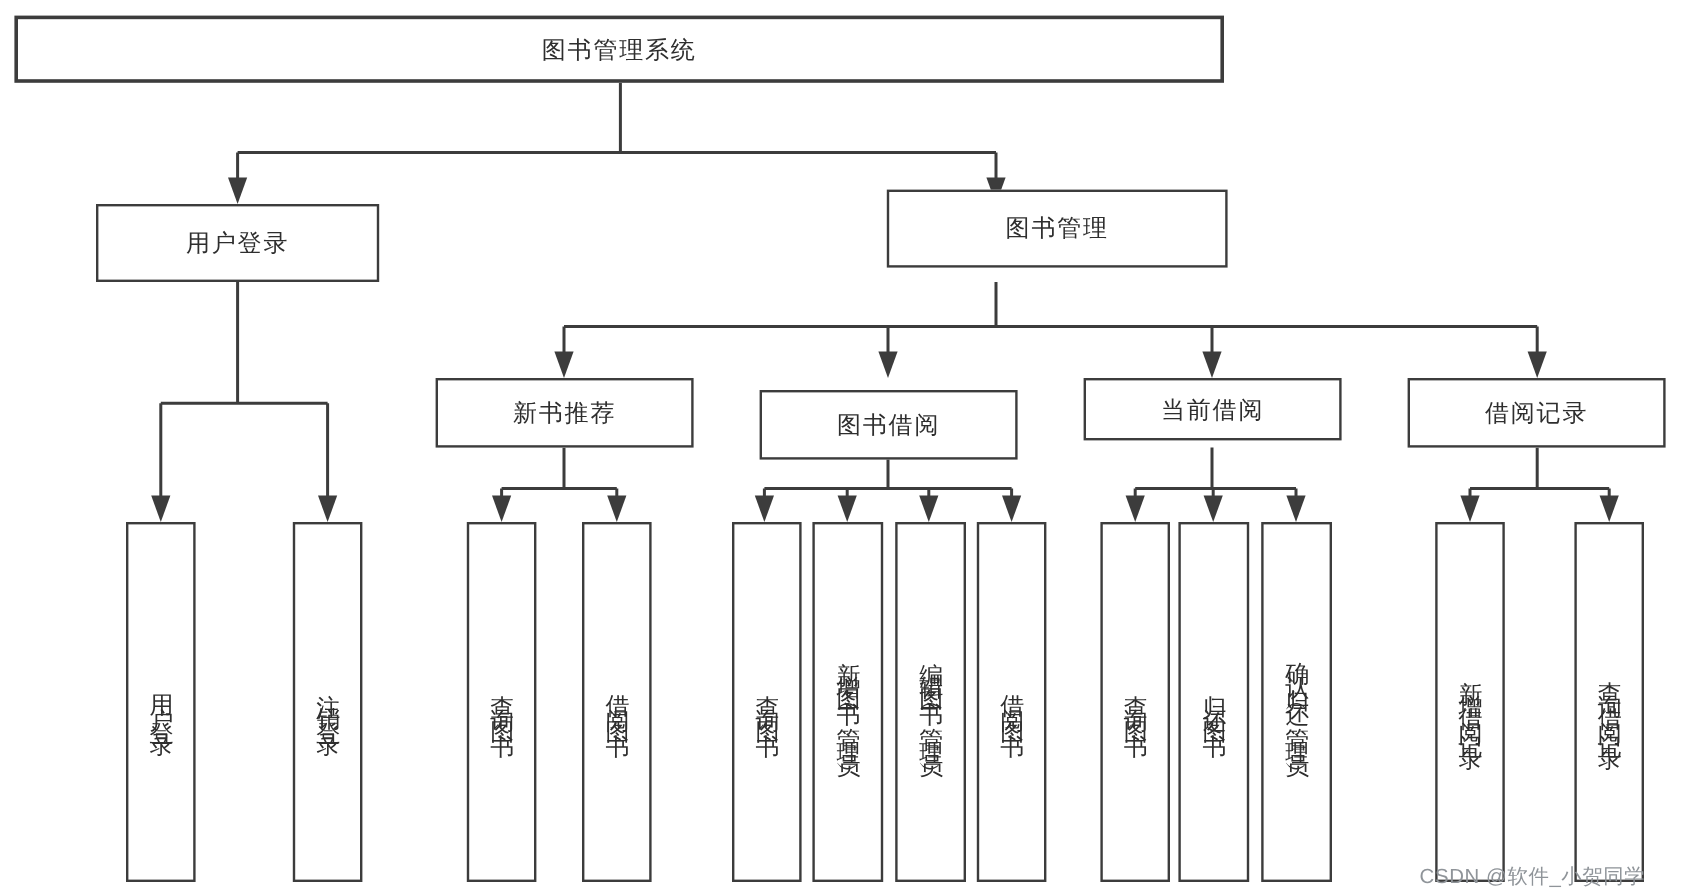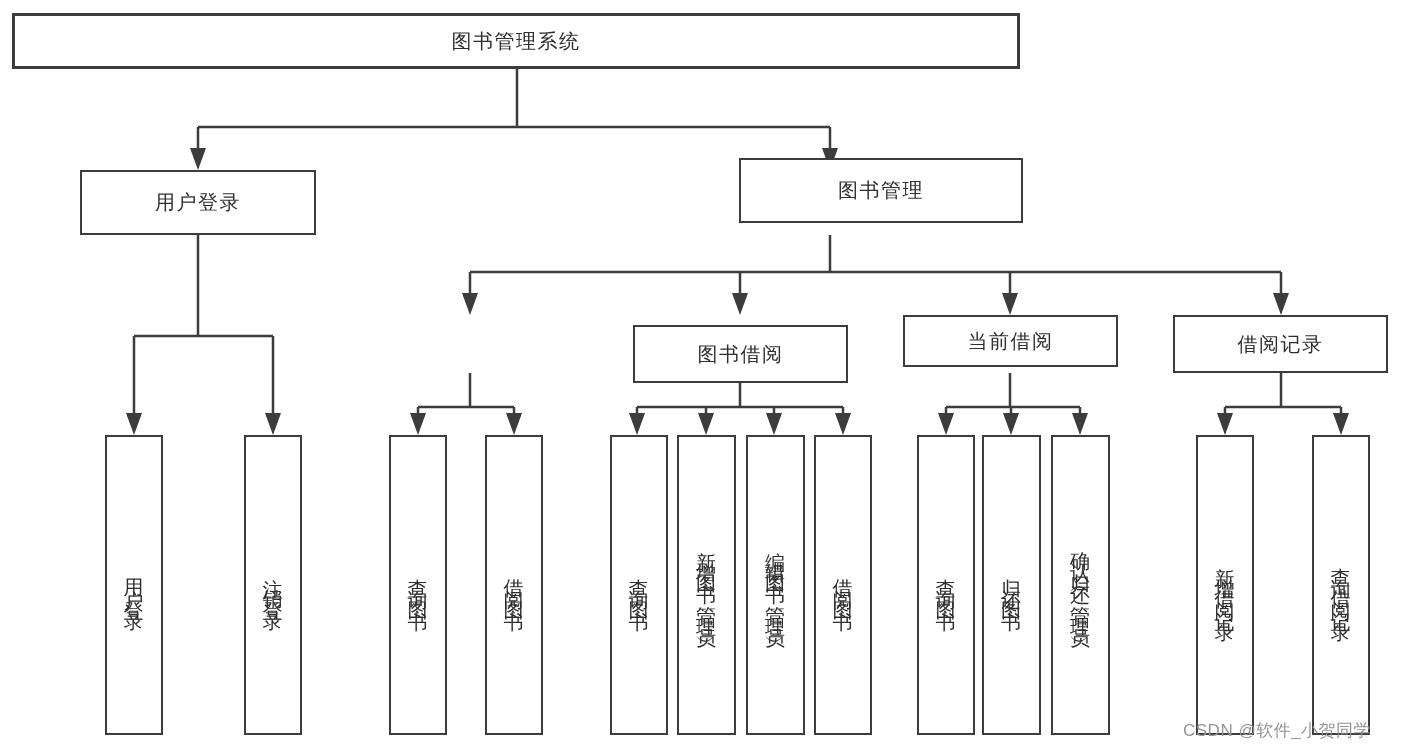--- a/index.html
+++ b/index.html
@@ -96,20 +96,23 @@
     <span class="h-label">图书管理系统</span>
   </div>
 
   <div class="node" style="left:80px; top:170px; width:236px; height:65px;">
     <span class="h-label">用户登录</span>
   </div>
   <div class="node" style="left:711px; top:158px; width:284px; height:65px;margin-left:28px;">
     <span class="h-label">图书管理</span>
   </div>
 
+  <div class="node" style="left:363px; top:315px; width:215px; height:58px;">
+    <span class="h-label">新书推荐</span>
+  </div>
   <div class="node" style="left:633px; top:315px; width:215px; height:58px;margin-top:10px;">
     <span class="h-label">图书借阅</span>
   </div>
   <div class="node" style="left:903px; top:315px; width:215px; height:52px;">
     <span class="h-label">当前借阅</span>
   </div>
   <div class="node" style="left:1173px; top:315px; width:215px; height:58px;">
     <span class="h-label">借阅记录</span>
   </div>
 

